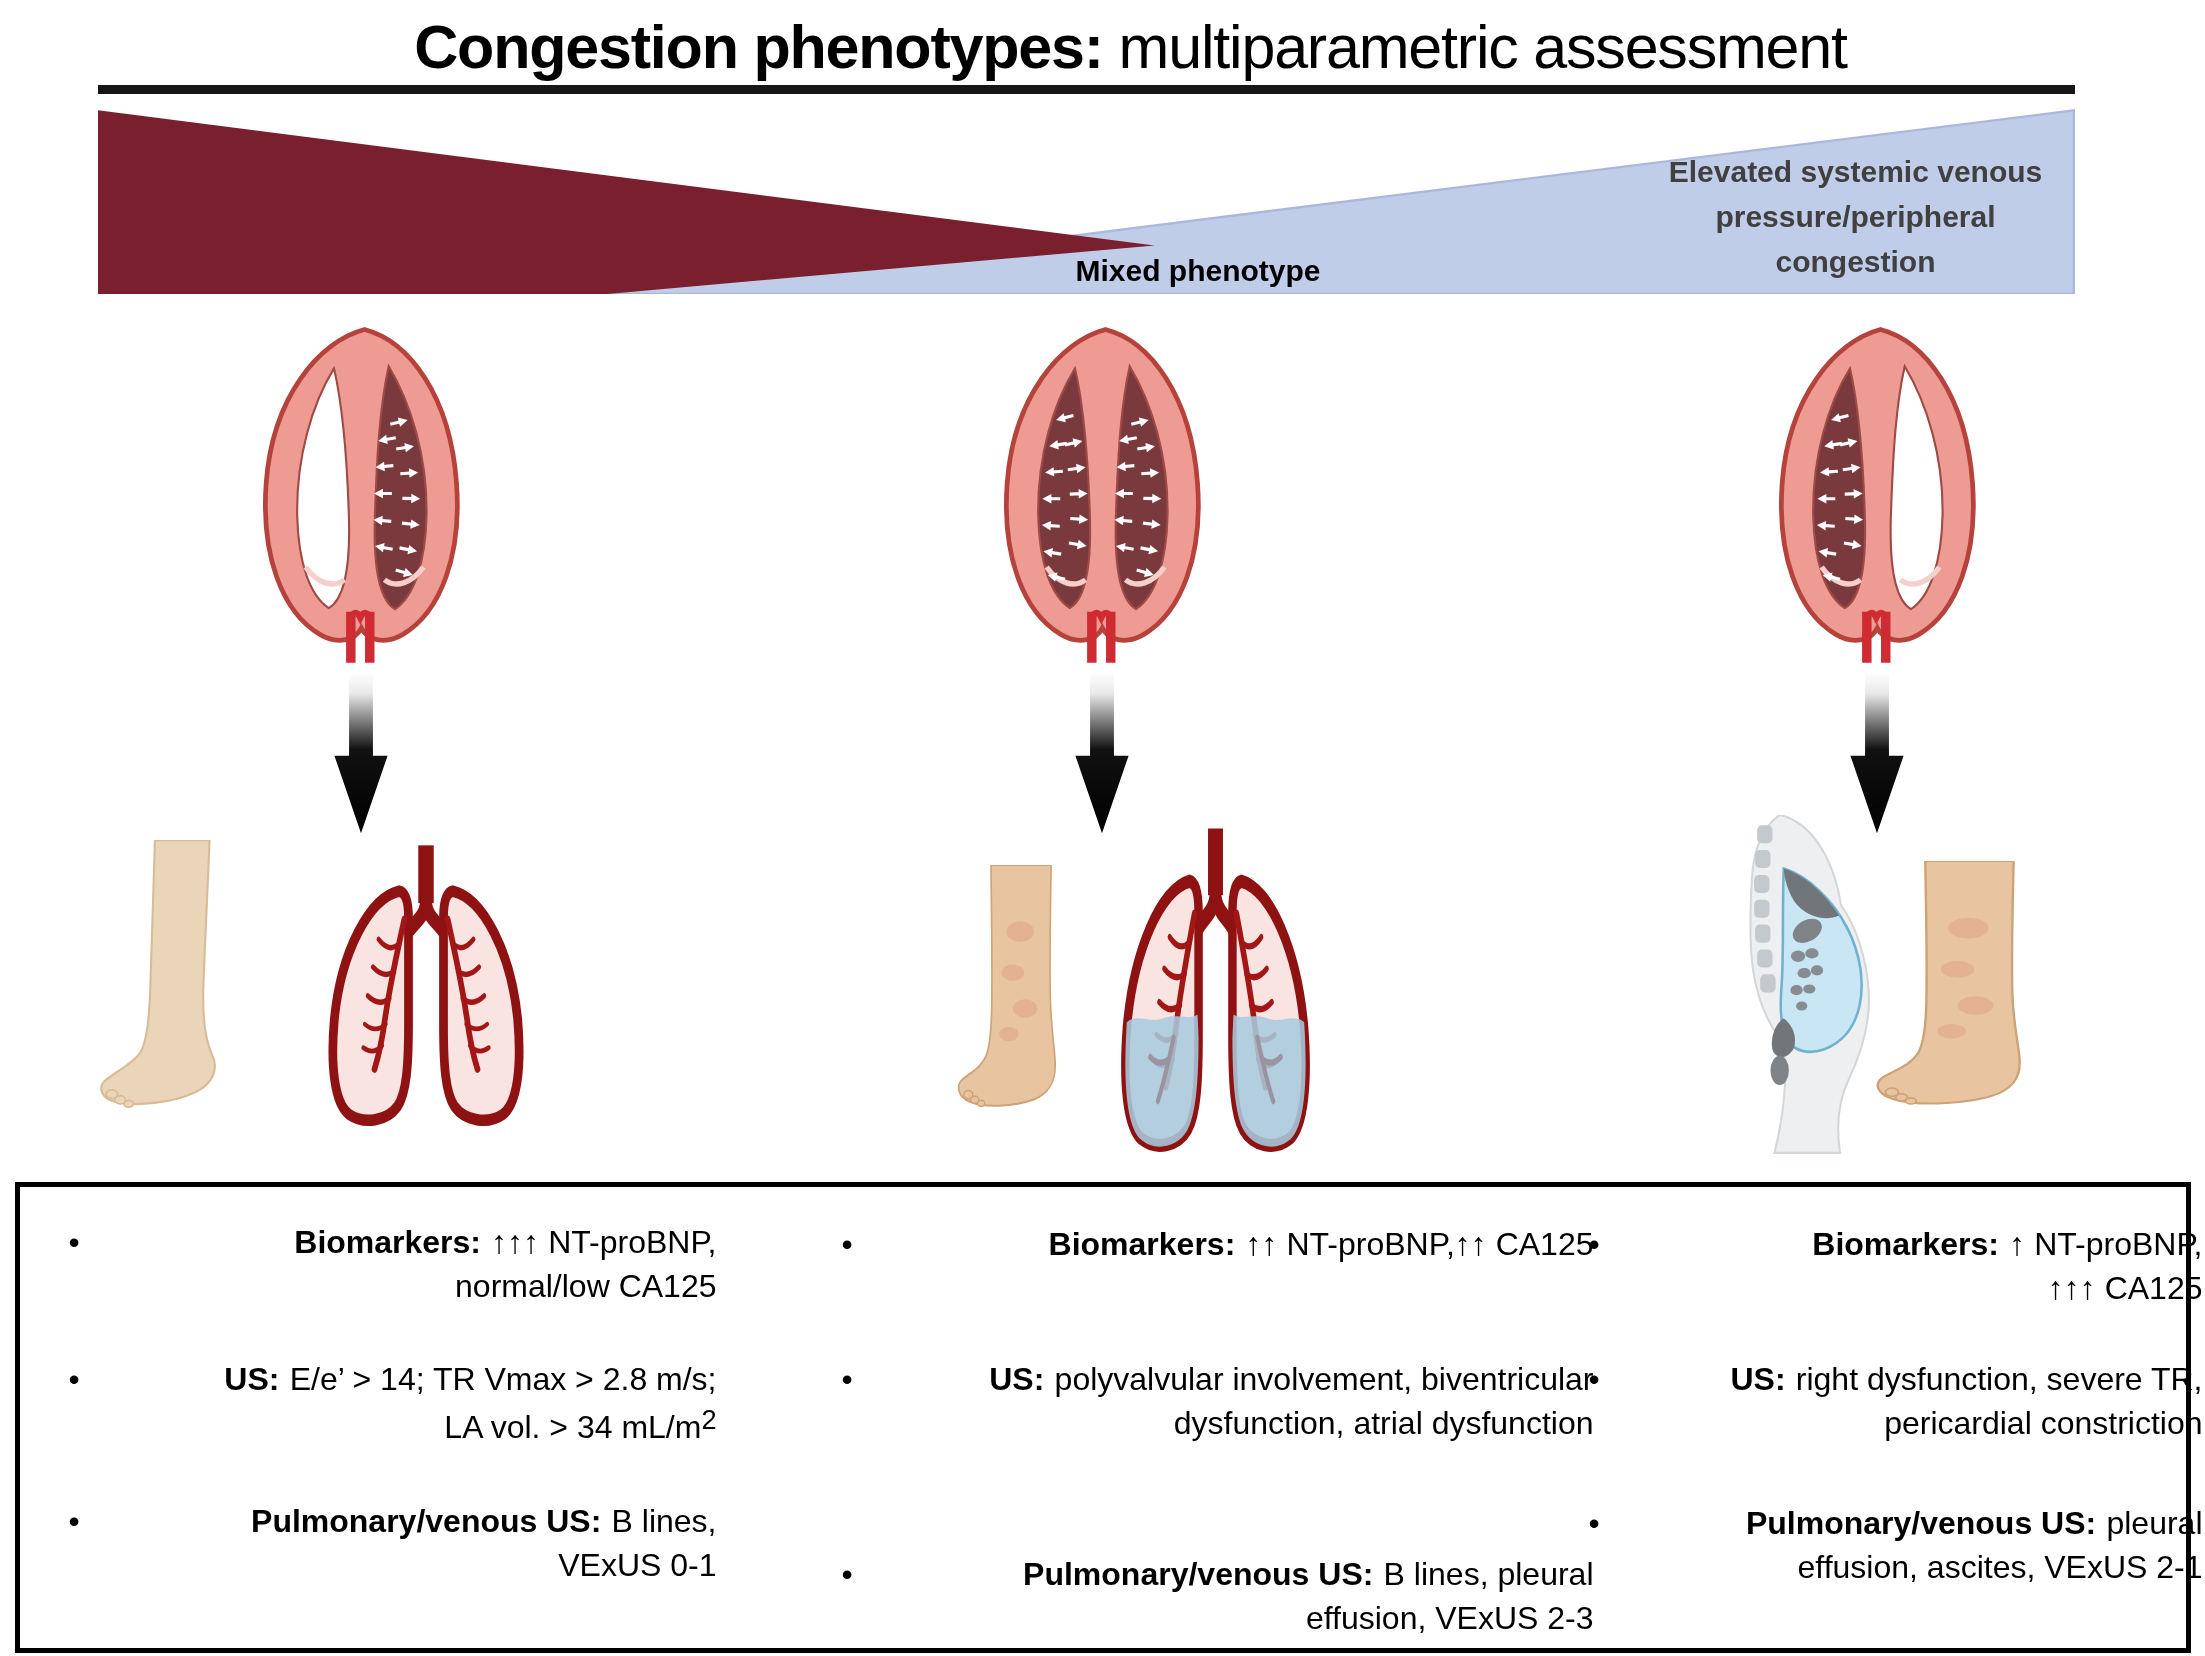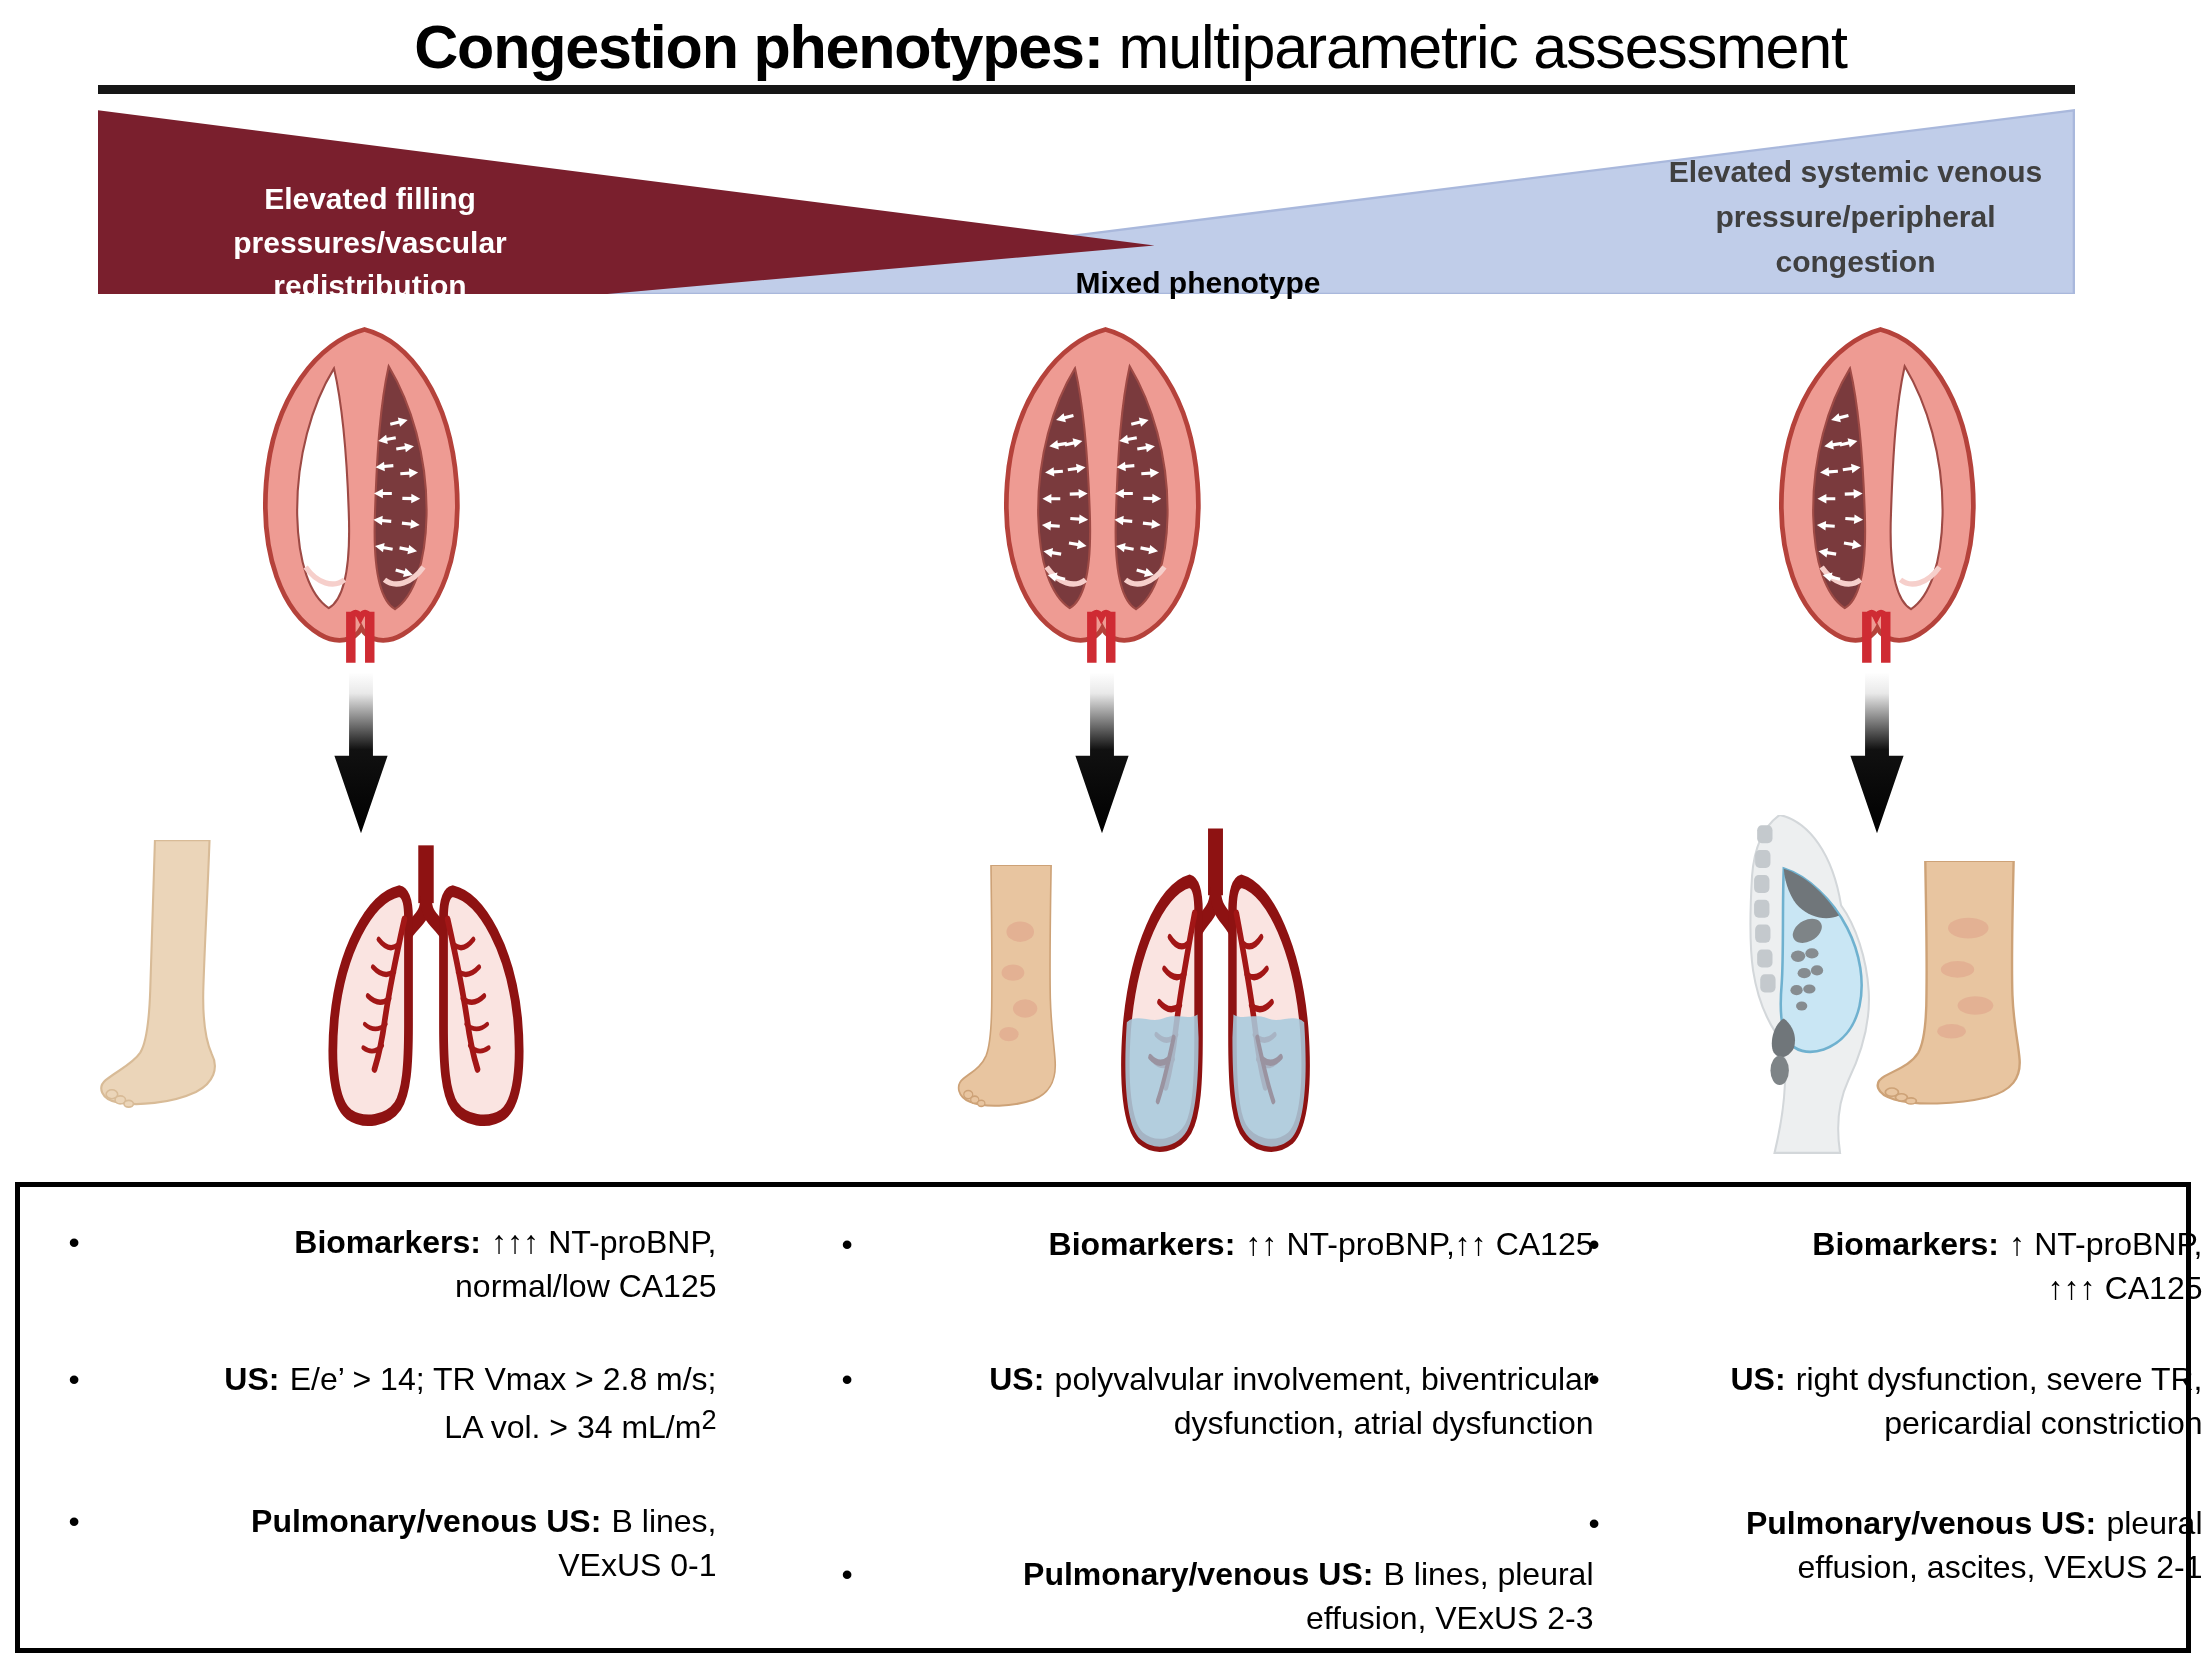--- a/index.html
+++ b/index.html
@@ -10,21 +10,21 @@
   .title{position:absolute;top:11.6px;left:0;width:100%;text-align:center;
          font-size:61px;letter-spacing:-1.2px;white-space:nowrap;padding-left:28px;}
   .title b{font-weight:bold;}
 
   
   .rule{position:absolute;left:98px;top:85px;width:1977px;height:9.3px;background:#161616;}
   .banner-svg{position:absolute;left:98px;top:108px;width:1977px;height:186px;}
   .banner-label{position:absolute;font-weight:bold;font-size:30px;line-height:1.45;
                 text-align:center;white-space:pre-line;}
   .bl-left{left:127px;top:177px;width:486px;color:#ffffff;}
-  .bl-mid{left:1013px;top:249px;width:370px;color:#000;margin-top:12px;}
+  .bl-mid{left:1013px;top:249px;width:370px;color:#000;}
   .bl-right{left:1647px;top:149px;width:417px;color:#404040;line-height:1.5;}
 
   
   .ill{position:absolute;}
   .heart-1{left:220px;top:320px;width:289px;height:347px;}
   .heart-2{left:961px;top:320px;width:289px;height:347px;}
   .heart-3{left:1736px;top:320px;width:289px;height:347px;}
   .darr-1{left:332px;top:671px;width:58px;height:165px;}
   .darr-2{left:1073px;top:671px;width:58px;height:165px;}
   .darr-3{left:1848px;top:671px;width:58px;height:165px;}
@@ -210,22 +210,20 @@
 
   <div class="title"><b>Congestion phenotypes:</b><span> multiparametric assessment</span></div>
 
   <div class="rule"></div>
 
   <svg class="banner-svg" viewBox="0 0 3415 322" preserveAspectRatio="none">
     <polygon points="880,322 3413,4 3413,322" stroke="#A9B8DC" stroke-width="4" fill="#C0CDE9"></polygon>
     <polygon points="0,4 1825,238 880,322 0,322" fill="#7A1F2D"></polygon>
   </svg>
 
-  <div class="banner-label bl-left">Elevated filling pressures/vascular
-redistribution</div>
   <div class="banner-label bl-mid">Mixed phenotype</div>
   <div class="banner-label bl-right">Elevated systemic venous
 pressure/peripheral
 congestion</div>
 
   <svg class="ill heart-1" viewBox="0 0 540 660">
     <use href="#sym-heart" style="--lc:#ffffff; --al:transparent; --rc:#7A3A3D; --ar:#ffffff"></use>
   </svg>
   <svg class="ill heart-2" viewBox="0 0 540 660">
     <use href="#sym-heart" style="--lc:#7A3A3D; --al:#ffffff; --rc:#7A3A3D; --ar:#ffffff"></use>

